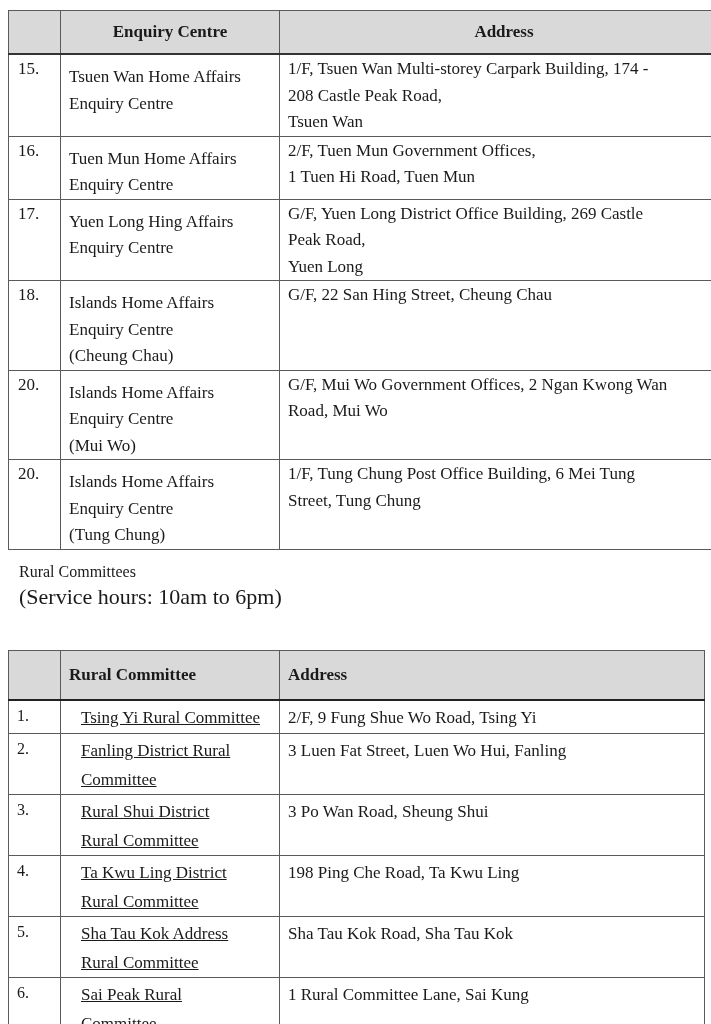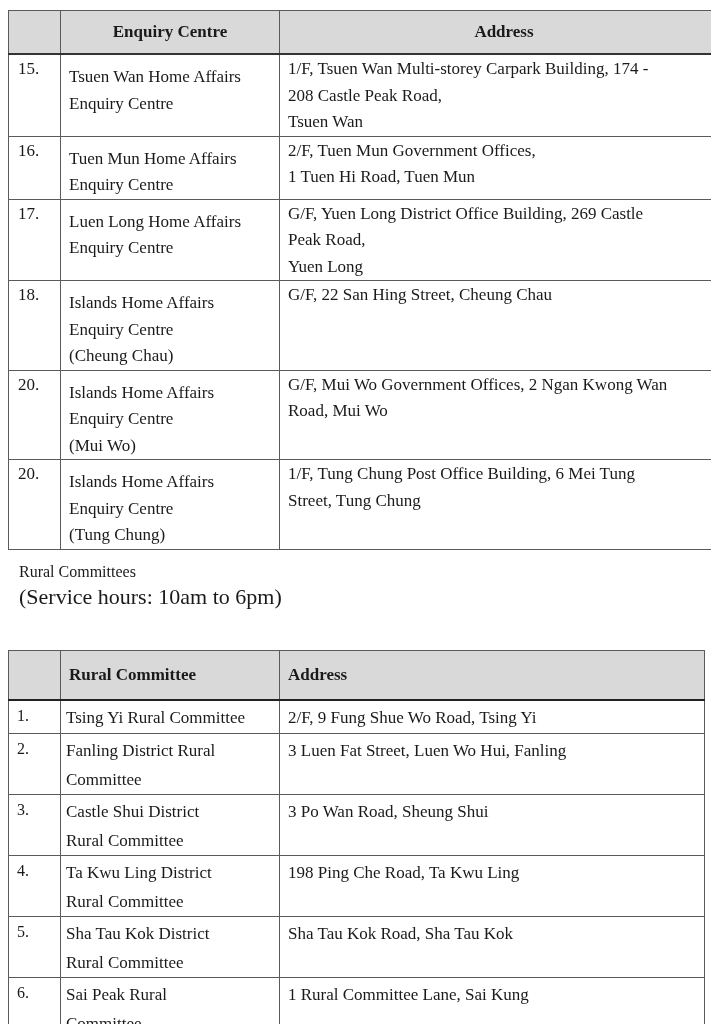--- a/index.html
+++ b/index.html
@@ -83,21 +83,21 @@
       height: 48px;
       vertical-align: middle;
       padding-left: 8px;
       border-bottom: 2px solid #222;
     }
     #t2 thead th.num { padding-left: 0; }
     #t2 td {
       line-height: 29px;
     }
     #t2 td.num { padding: 0 0 0 8px; font-size: 16px; }
-    #t2 td.name { padding: 2px 4px 0 5px; }
+    #t2 td.name { padding: 2px 4px 0 20px; text-decoration: underline; }
     #t2 td.addr { padding: 2px 0 0 8px; margin-top: 36px; }
     #t2 tr.single td { height: 30px; }
     #t2 tr.double td { height: 57px; }
   </style>
 </head>
 <body>
 
 <table id="t1">
   <colgroup>
       <col class="c-num">
@@ -134,21 +134,21 @@
       </td>
       <td class="addr">
         <div>2/F, Tuen Mun Government Offices,</div>
         <div>1 Tuen Hi Road, Tuen Mun</div>
       </td>
     </tr>
 
     <tr>
       <td class="num">17.</td>
       <td class="name">
-        <div>Luen Long Home Affairs</div>
+        <div>Yuen Long Hing Affairs</div>
         <div>Enquiry Centre</div>
       </td>
       <td class="addr">
         <div>G/F, Yuen Long District Office Building, 269 Castle</div>
         <div>Peak Road,</div>
         <div>Yuen Long</div>
       </td>
     </tr>
 
     <tr>
@@ -219,37 +219,37 @@
       <td class="num">2.</td>
       <td class="name">
         <div>Fanling District Rural</div>
         <div>Committee</div>
       </td>
       <td class="addr">3 Luen Fat Street, Luen Wo Hui, Fanling</td>
     </tr>
     <tr class="double">
       <td class="num">3.</td>
       <td class="name">
-        <div>Castle Shui District</div>
+        <div>Rural Shui District</div>
         <div>Rural Committee</div>
       </td>
       <td class="addr">3 Po Wan Road, Sheung Shui</td>
     </tr>
     <tr class="double">
       <td class="num">4.</td>
       <td class="name">
         <div>Ta Kwu Ling District</div>
         <div>Rural Committee</div>
       </td>
       <td class="addr">198 Ping Che Road, Ta Kwu Ling</td>
     </tr>
     <tr class="double">
       <td class="num">5.</td>
       <td class="name">
-        <div>Sha Tau Kok District</div>
+        <div>Sha Tau Kok Address</div>
         <div>Rural Committee</div>
       </td>
       <td class="addr">Sha Tau Kok Road, Sha Tau Kok</td>
     </tr>
     <tr class="double">
       <td class="num">6.</td>
       <td class="name">
         <div>Sai Peak Rural</div>
         <div>Committee</div>
       </td>

